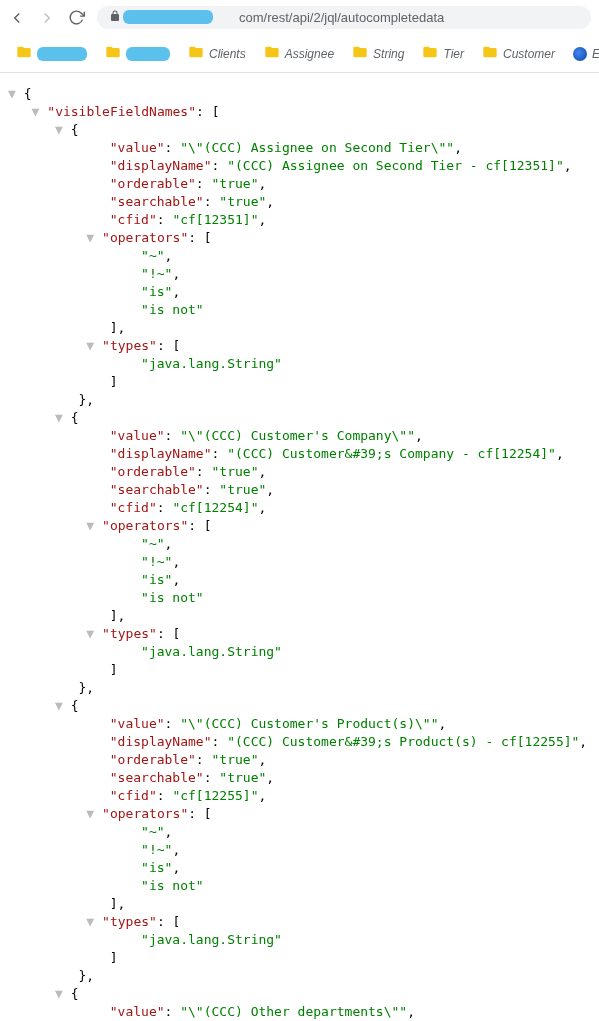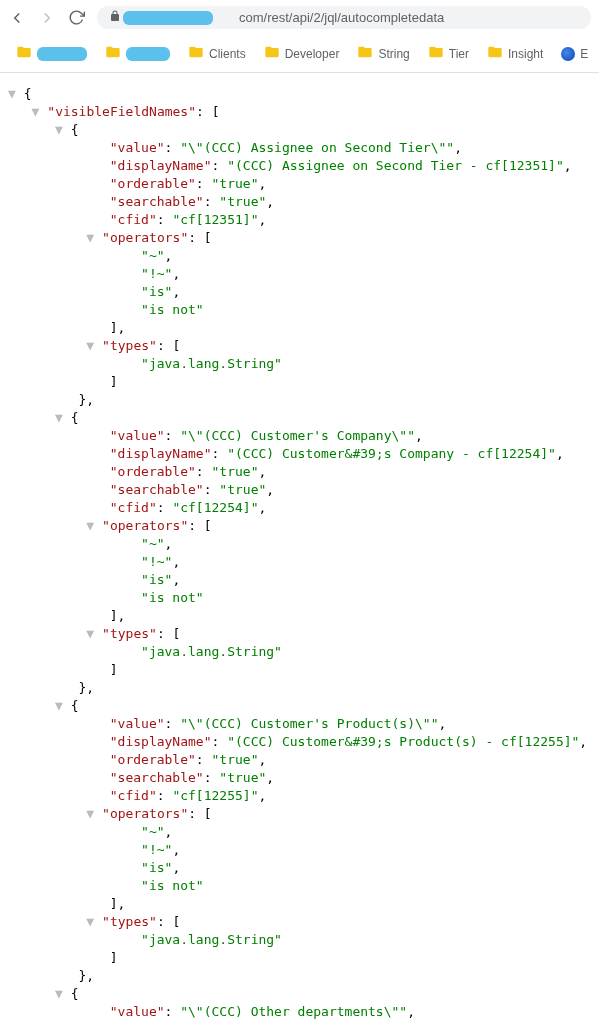--- a/index.html
+++ b/index.html
@@ -15,21 +15,20 @@
       align-items: center;
       padding: 6px 8px;
       gap: 12px;
       background: #fff;
     }
     .nav-icon { color: #5f6368; cursor: pointer; display: inline-flex; }
     .nav-icon.disabled { color: #bdc1c6; }
     .url-bar {
       flex: 1;
       display: flex;
-      align-items: center;
       background: #f1f3f4;
       border-radius: 14px;
       padding: 4px 12px;
       gap: 8px;
       position: relative;
     }
     .lock-icon { color: #5f6368; }
     .url-text { color: #5f6368; font-size: 13px; white-space: nowrap; }
     .redact-blue {
       position: absolute;
@@ -47,20 +46,21 @@
     }
     .bk {
       display: inline-flex;
       align-items: center;
       gap: 5px;
       padding: 3px 6px;
       color: #5f6368;
       font-size: 12px;
       position: relative;
       cursor: pointer;
+      font-style: italic;
     }
     .folder-icon { color: #f5c518; }
     .circle-icon {
       width: 14px; height: 14px; border-radius: 50%;
       background: radial-gradient(circle at 40% 40%, #4285f4, #0d47a1);
       display: inline-block;
     }
     .json-viewer {
       padding: 12px 8px 20px 8px;
       font-family: Consolas, Menlo, monospace;
@@ -129,21 +129,21 @@
         </svg>
     </span>
     <span>Clients</span>
   </span>
   <span class="bk">
     <span class="folder-icon">
       <svg width="16" height="16" viewBox="0 0 24 24" fill="currentColor">
           <path d="M10 4H4a2 2 0 0 0-2 2v12a2 2 0 0 0 2 2h16a2 2 0 0 0 2-2V8a2 2 0 0 0-2-2h-8l-2-2z"></path>
         </svg>
     </span>
-    <span>Developer</span>
+    <span>Assignee</span>
   </span>
   <span class="bk">
     <span class="folder-icon">
       <svg width="16" height="16" viewBox="0 0 24 24" fill="currentColor">
           <path d="M10 4H4a2 2 0 0 0-2 2v12a2 2 0 0 0 2 2h16a2 2 0 0 0 2-2V8a2 2 0 0 0-2-2h-8l-2-2z"></path>
         </svg>
     </span>
     <span>String</span>
   </span>
   <span class="bk">
@@ -153,21 +153,21 @@
         </svg>
     </span>
     <span>Tier</span>
   </span>
   <span class="bk">
     <span class="folder-icon">
       <svg width="16" height="16" viewBox="0 0 24 24" fill="currentColor">
           <path d="M10 4H4a2 2 0 0 0-2 2v12a2 2 0 0 0 2 2h16a2 2 0 0 0 2-2V8a2 2 0 0 0-2-2h-8l-2-2z"></path>
         </svg>
     </span>
-    <span>Insight</span>
+    <span>Customer</span>
   </span>
   <span class="bk">
     <span class="circle-icon"></span>
     <span>E</span>
   </span>
 </div>
 
 <div class="json-viewer" id="json-viewer"><span class="disclose">▼</span> <span class="p">{</span>
    <span class="disclose">▼</span> <span class="k">"visibleFieldNames"</span><span class="p">: [</span>
       <span class="disclose">▼</span> <span class="p">{</span>

